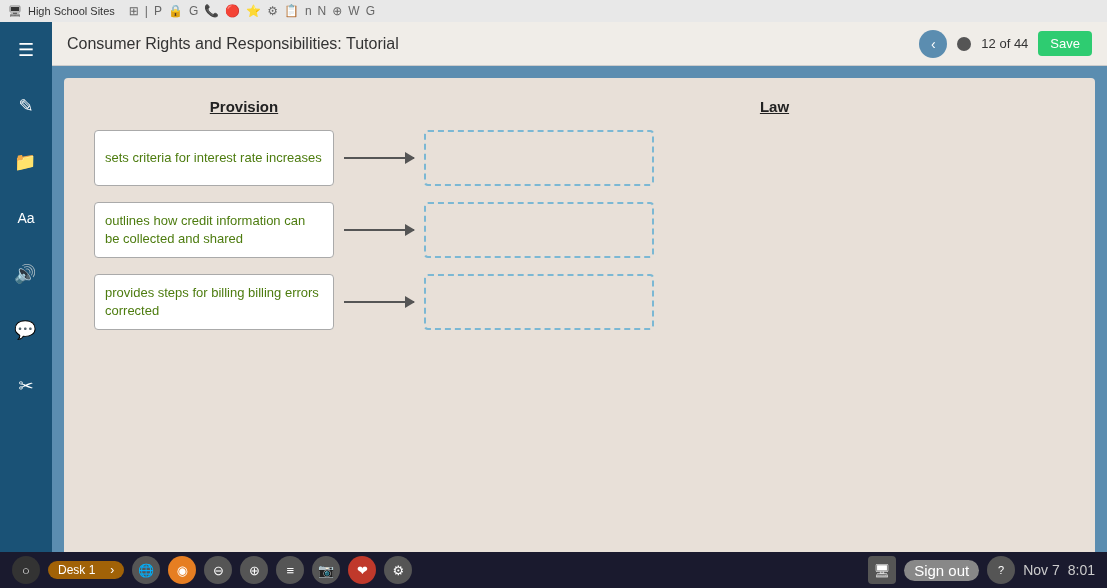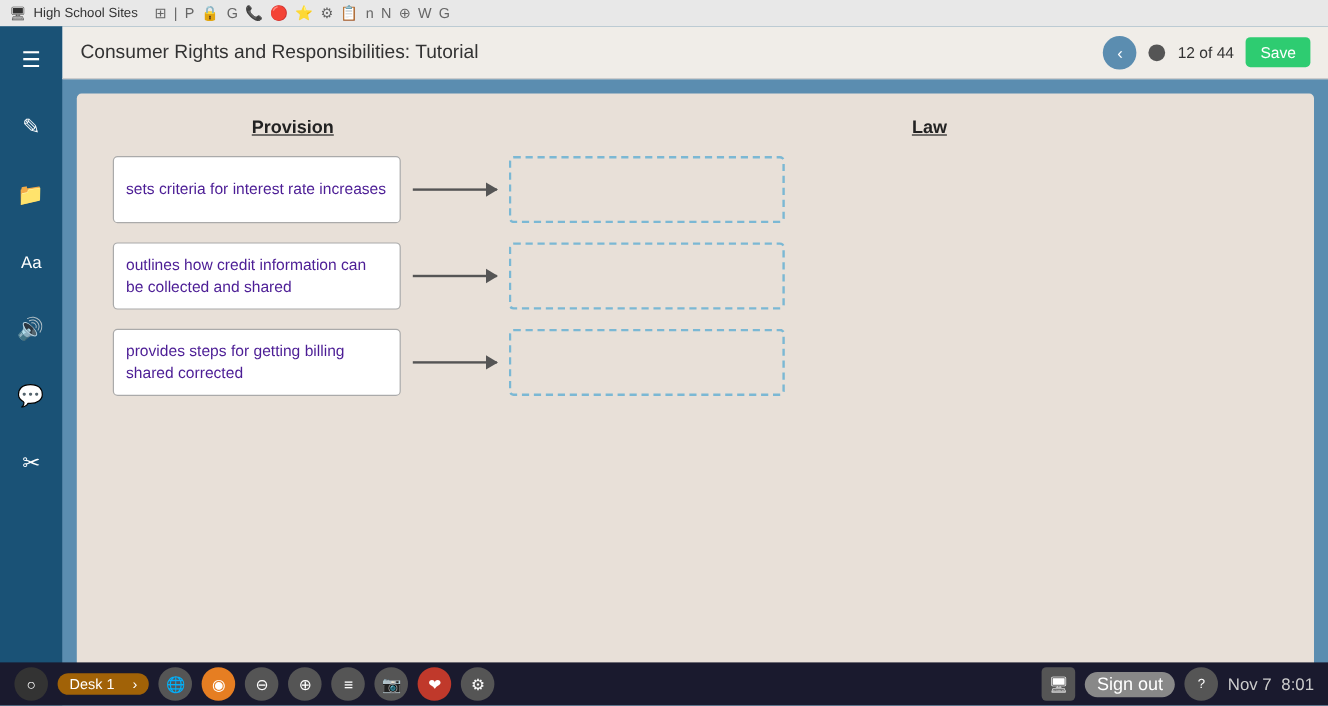--- a/index.html
+++ b/index.html
@@ -141,21 +141,21 @@
     }
 
     .provision-box {
       width: 240px;
       min-height: 56px;
       background: white;
       border: 1px solid #aaa;
       border-radius: 4px;
       padding: 8px 10px;
       font-size: 13px;
-      color: #4c1d95;
+      color: #4d7c0f;
       line-height: 1.4;
       display: flex;
       align-items: center;
     }
 
     .arrow-area {
       width: 90px;
       display: flex;
       align-items: center;
       justify-content: center;
@@ -346,21 +346,21 @@
 
       <div class="matching-row">
         <div class="provision-box">outlines how credit information can be collected and shared</div>
         <div class="arrow-area">
           <div class="arrow-line"></div>
         </div>
         <div class="law-box"></div>
       </div>
 
       <div class="matching-row">
-        <div class="provision-box">provides steps for getting billing shared corrected</div>
+        <div class="provision-box">provides steps for billing billing errors corrected</div>
         <div class="arrow-area">
           <div class="arrow-line"></div>
         </div>
         <div class="law-box"></div>
       </div>
 
 
     </div>
   </div>
 </div>

